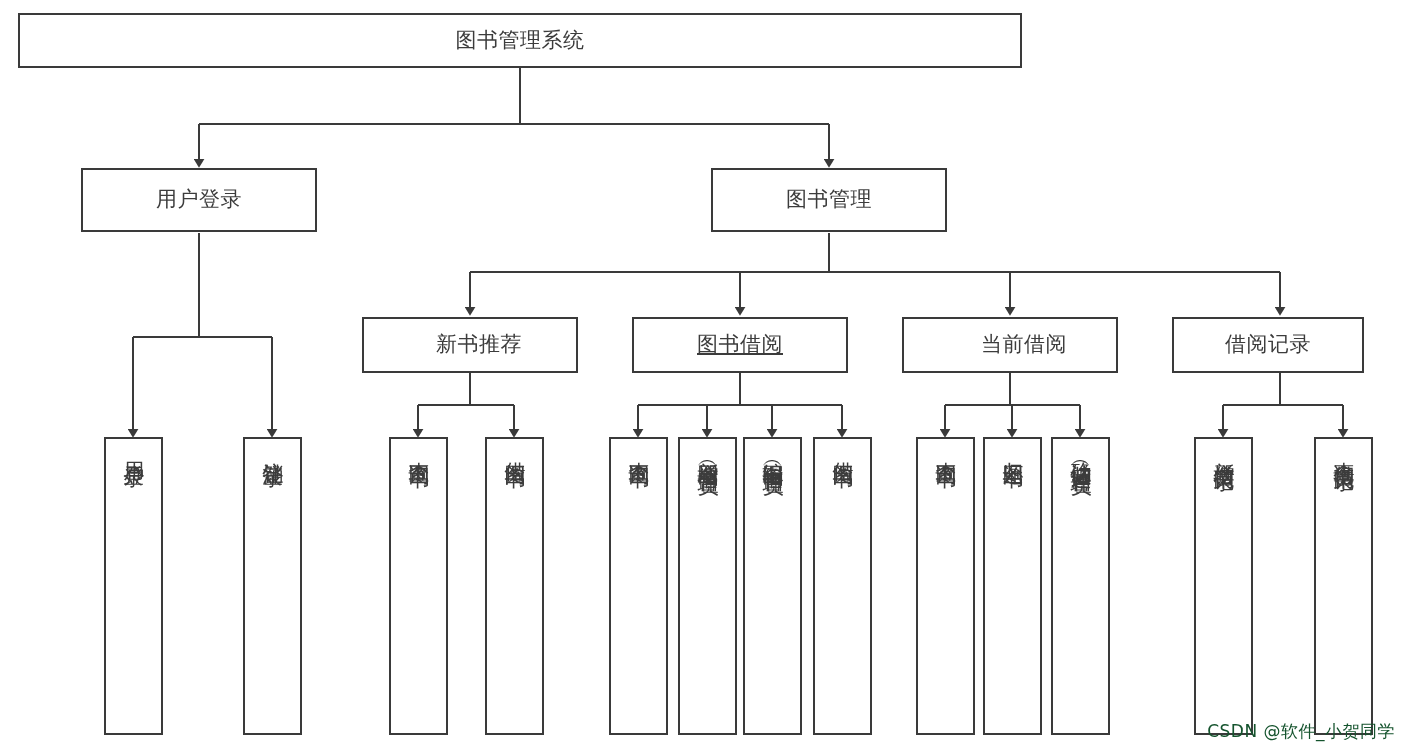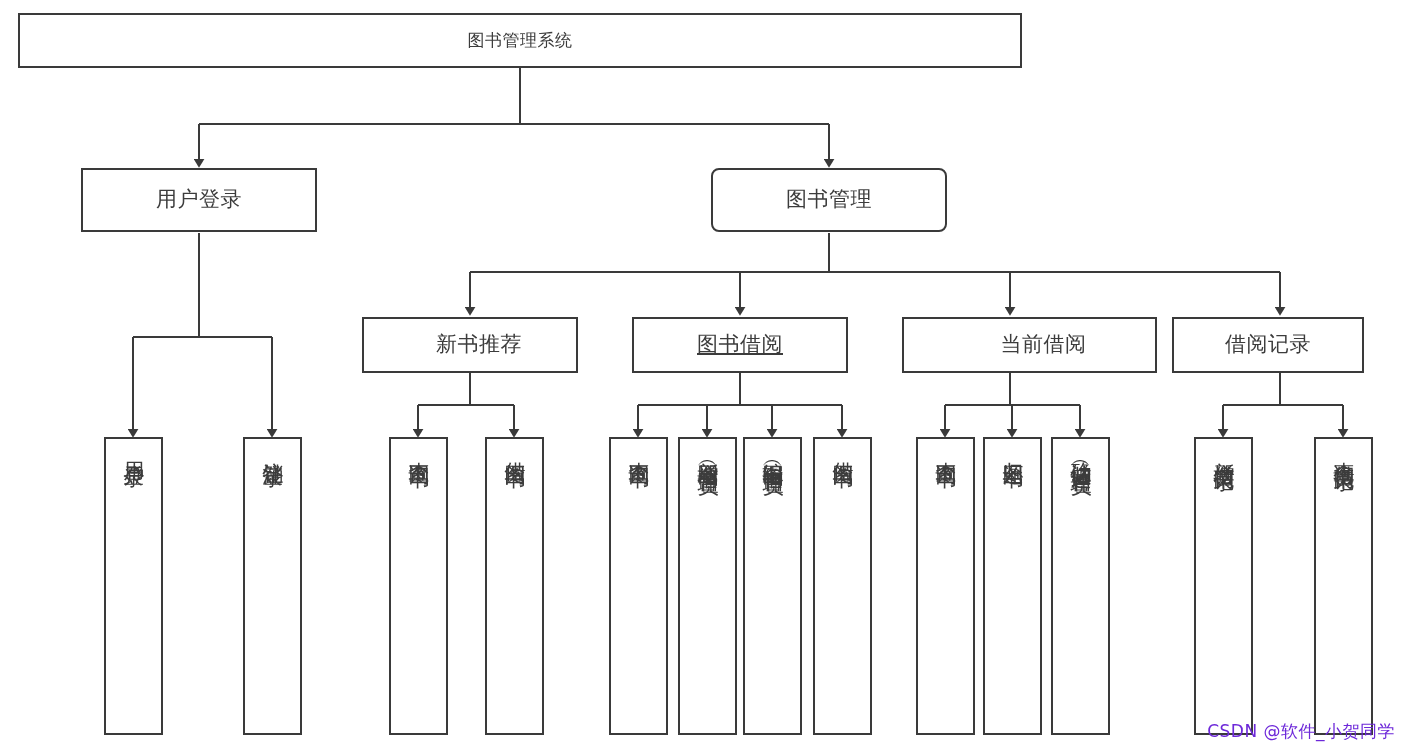--- a/index.html
+++ b/index.html
@@ -41,21 +41,21 @@
     text-align: center;
     line-height: 1.12;
     letter-spacing: 0.5px;
     white-space: nowrap;
   }
   
   .node.horiz .cap {
     font-size: 21px;
   }
   .node.root .cap {
-    font-size: 17px;
+    font-size: 21px;
   }
   
   .node.vert {
     align-items: flex-start;
     justify-content: center;
     padding-top: 6px;
   }
   .node.vert .cap {
     writing-mode: vertical-rl;
     text-orientation: upright;
@@ -63,21 +63,21 @@
     line-height: 1.18;
     letter-spacing: 2px;
     white-space: nowrap;
     transform: none;
   }
   #watermark {
     position: absolute;
     right: 10px;
     bottom: 4px;
     font-size: 17px;
-    color: #6d28d9;
+    color: #14532d;
     white-space: nowrap;
     letter-spacing: 0.5px;
   }
 </style>
 </head>
 <body>
 
 <div id="canvas">
 
   <svg id="edges" viewBox="0 0 1405 747" xmlns="http://www.w3.org/2000/svg">
@@ -131,31 +131,31 @@
     </g>
   </svg>
 
   <div class="node horiz root" style="left:18px; top:13px; width:1004px; height:55px;">
     <span class="cap">图书管理系统</span>
   </div>
 
   <div class="node horiz" style="left:81px; top:168px; width:236px; height:64px;">
     <span class="cap">用户登录</span>
   </div>
-  <div class="node horiz" style="left:711px; top:168px; width:236px; height:64px;border-radius:8px;">
+  <div class="node horiz" style="left:711px; top:168px; width:236px; height:64px;">
     <span class="cap">图书管理</span>
   </div>
 
   <div class="node horiz" style="left:362px; top:317px; width:216px; height:56px;padding-left:18px;">
     <span class="cap">新书推荐</span>
   </div>
   <div class="node horiz" style="left:632px; top:317px; width:216px; height:56px;text-decoration:underline;">
     <span class="cap">图书借阅</span>
   </div>
-  <div class="node horiz" style="left:902px; top:317px; width:255px; height:56px;padding-left:28px;">
+  <div class="node horiz" style="left:902px; top:317px; width:216px; height:56px;padding-left:28px;">
     <span class="cap">当前借阅</span>
   </div>
   <div class="node horiz" style="left:1172px; top:317px; width:192px; height:56px;">
     <span class="cap">借阅记录</span>
   </div>
 
   <div class="node vert" style="left:104px; top:437px; width:59px; height:298px;">
     <span class="cap">用户登录</span>
   </div>
   <div class="node vert" style="left:243px; top:437px; width:59px; height:298px;">

